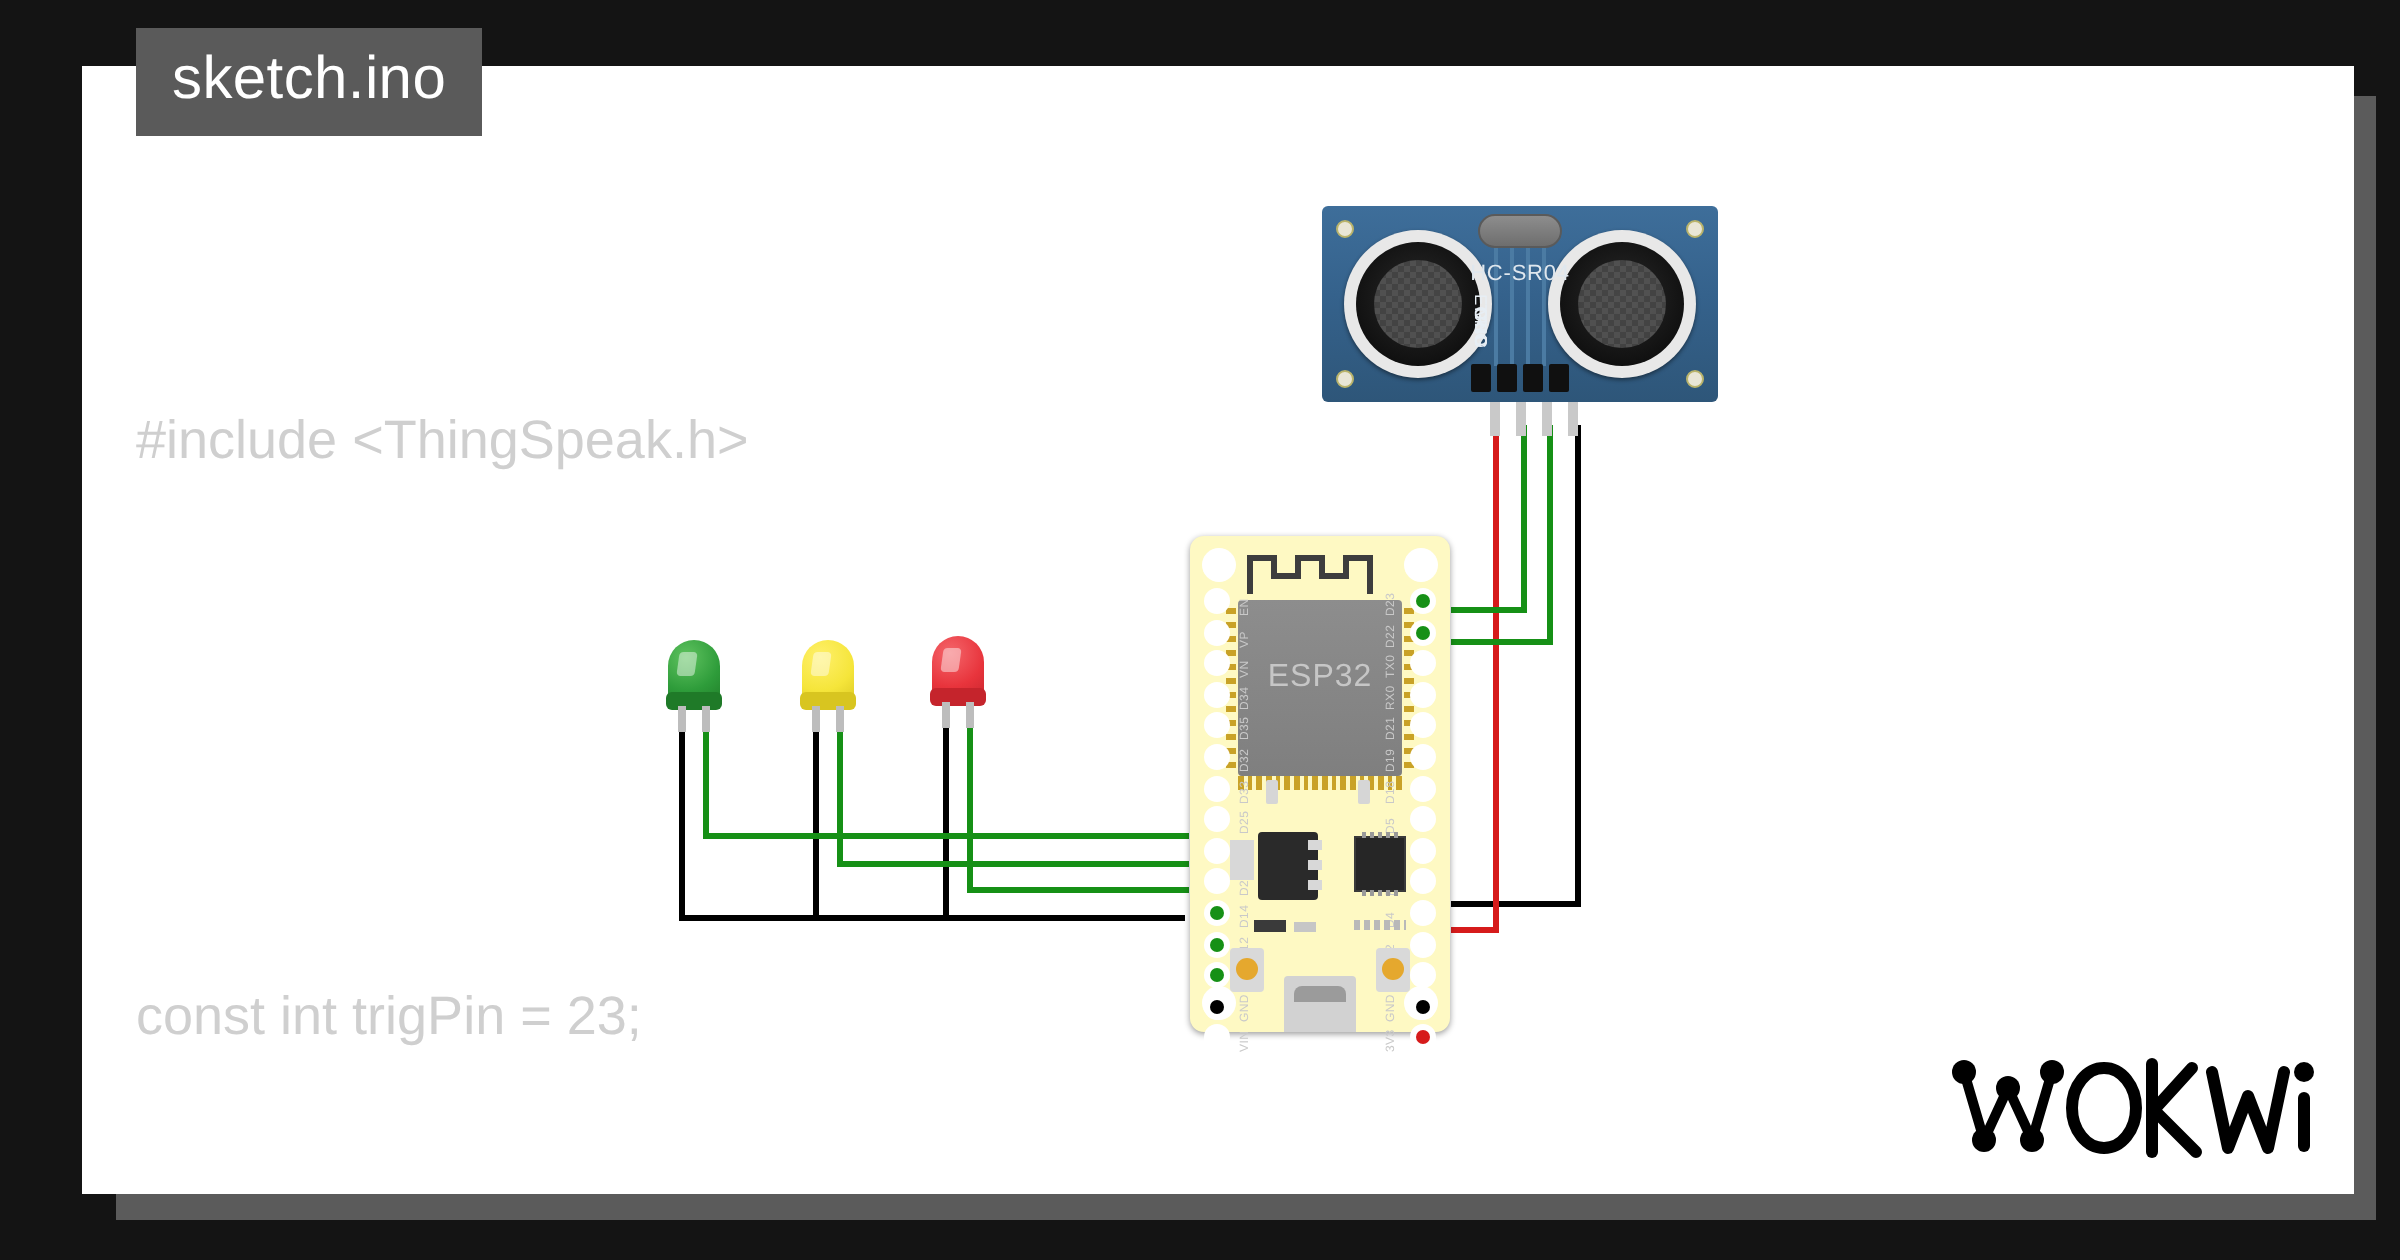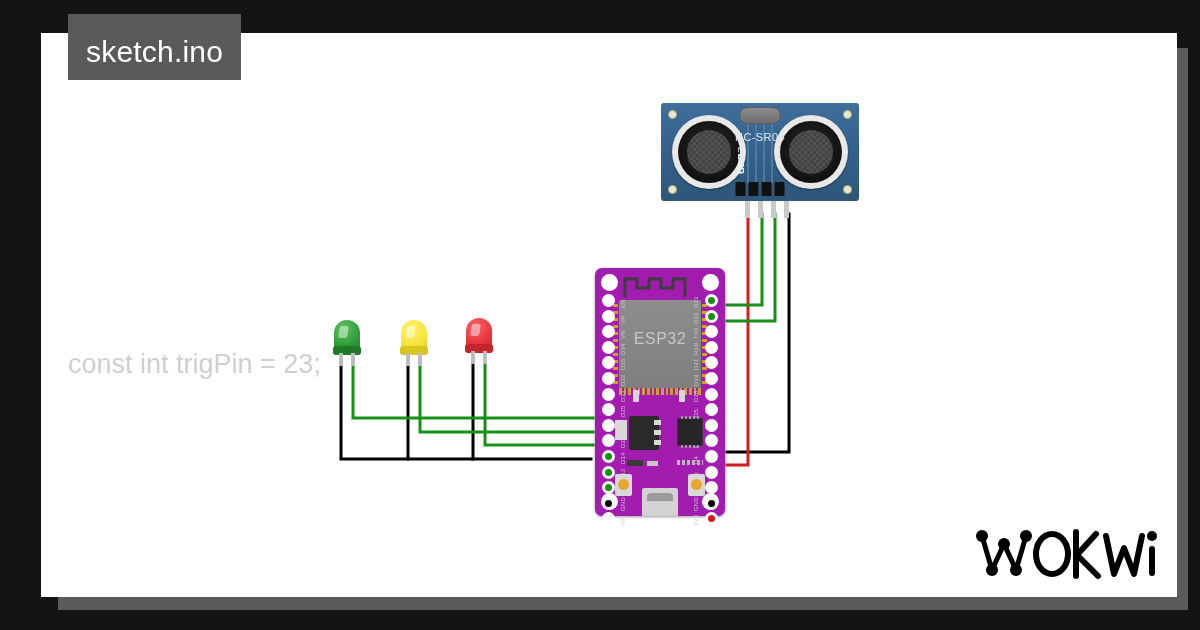--- a/index.html
+++ b/index.html
@@ -39,21 +39,21 @@
     width: 1136px;
     height: 564px;
     background: #ffffff;
   }
 
   
   .file-tab {
     position: absolute;
     left: 68px;
     top: 14px;
-    padding: 19px 18px 9px 18px;
+    padding: 7px 18px 9px 18px;
     background: #5a5a5a;
     color: #ffffff;
     font-size: 30px;
     line-height: 38px;
     letter-spacing: 0.2px;
     white-space: nowrap;
     z-index: 30;
   }
 
   
@@ -202,21 +202,21 @@
     background: #c9c9c9;
   }
 
   
   .esp32 {
     position: absolute;
     left: 595px;
     top: 268px;
     width: 130px;
     height: 248px;
-    background: #a21caf;
+    background: #fef9c3;
     border-radius: 7px;
     z-index: 6;
     box-shadow: 0 1px 3px rgba(0,0,0,0.4);
   }
   .esp-hole {
     position: absolute;
     width: 17px; height: 17px;
     border-radius: 50%;
     background: #ffffff;
   }
@@ -491,20 +491,21 @@
 <div id="stage">
 
   <div class="canvas-shadow"></div>
   <div class="canvas"></div>
 
   <div class="file-tab">
     <span>sketch.ino</span>
   </div>
 
   <div class="code">
+    <div class="line">#include &lt;ThingSpeak.h&gt;</div>
     <div class="blank"></div>
     <div class="line">const int trigPin = 23;</div>
     
     
     
     
     
     
   </div>
 

